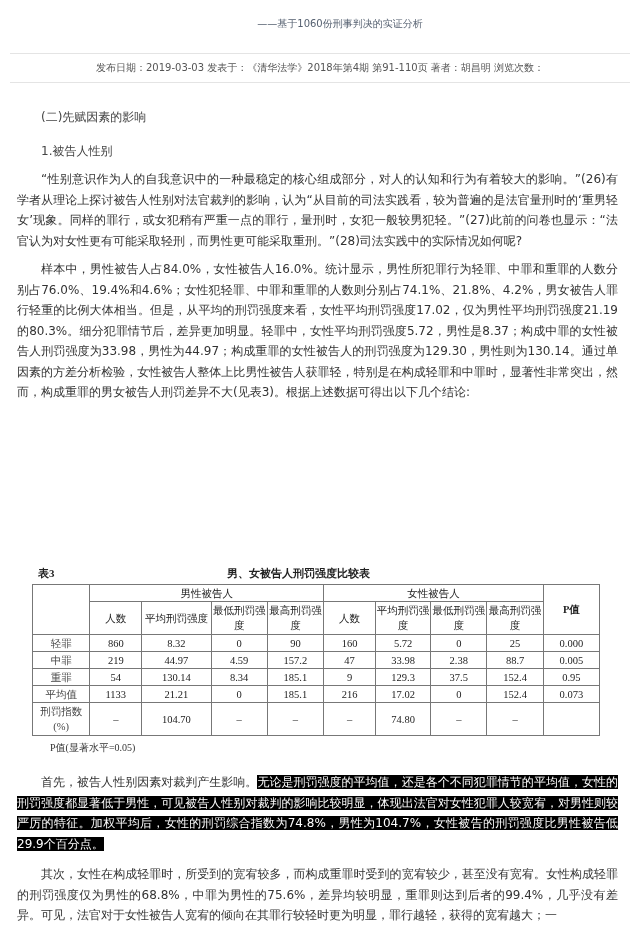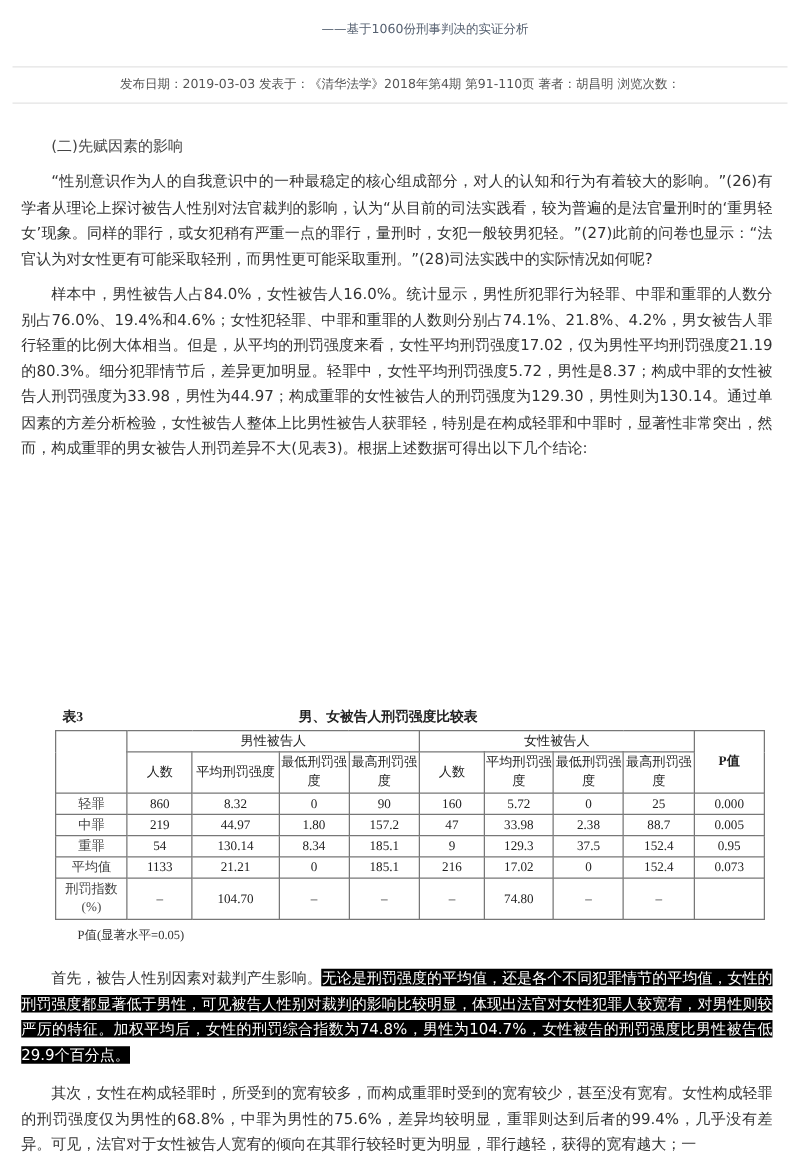--- a/index.html
+++ b/index.html
@@ -64,21 +64,21 @@
       text-align: justify;
     }
     .sub-heading {
       font-size: 12px;
       color: #444;
       margin: 14px 0 0 24px;
       line-height: 20px;
     }
     .table-wrap {
       position: absolute;
-      left: 44px;
+      left: 32px;
       top: 566px;
       width: 560px;
       font-family: "Liberation Serif", "DejaVu Serif", serif;
     }
     .table-caption {
       position: relative;
       height: 18px;
       font-size: 11px;
       font-weight: bold;
       color: #222;
@@ -136,20 +136,21 @@
 
 <div class="header">
   <p class="subtitle">——基于1060份刑事判决的实证分析</p>
 </div>
 <div class="divider top"></div>
 <div class="meta">发布日期：2019-03-03  发表于：《清华法学》2018年第4期 第91-110页  著者：胡昌明  浏览次数：</div>
 <div class="divider"></div>
 
 <div class="content">
   <div class="section-heading">(二)先赋因素的影响</div>
+  <div class="sub-heading">1.被告人性别</div>
   <p class="para">“性别意识作为人的自我意识中的一种最稳定的核心组成部分，对人的认知和行为有着较大的影响。”(26)有学者从理论上探讨被告人性别对法官裁判的影响，认为“从目前的司法实践看，较为普遍的是法官量刑时的‘重男轻女’现象。同样的罪行，或女犯稍有严重一点的罪行，量刑时，女犯一般较男犯轻。”(27)此前的问卷也显示：“法官认为对女性更有可能采取轻刑，而男性更可能采取重刑。”(28)司法实践中的实际情况如何呢?</p>
   <p class="para">样本中，男性被告人占84.0%，女性被告人16.0%。统计显示，男性所犯罪行为轻罪、中罪和重罪的人数分别占76.0%、19.4%和4.6%；女性犯轻罪、中罪和重罪的人数则分别占74.1%、21.8%、4.2%，男女被告人罪行轻重的比例大体相当。但是，从平均的刑罚强度来看，女性平均刑罚强度17.02，仅为男性平均刑罚强度21.19的80.3%。细分犯罪情节后，差异更加明显。轻罪中，女性平均刑罚强度5.72，男性是8.37；构成中罪的女性被告人刑罚强度为33.98，男性为44.97；构成重罪的女性被告人的刑罚强度为129.30，男性则为130.14。通过单因素的方差分析检验，女性被告人整体上比男性被告人获罪轻，特别是在构成轻罪和中罪时，显著性非常突出，然而，构成重罪的男女被告人刑罚差异不大(见表3)。根据上述数据可得出以下几个结论:</p>
 </div>
 
 <div class="table-wrap">
   <div class="table-caption">
     <span class="num">表3</span>
     <span class="ttl">男、女被告人刑罚强度比较表</span>
   </div>
   <table class="data">
@@ -191,21 +192,21 @@
       <td>160</td>
       <td>5.72</td>
       <td>0</td>
       <td>25</td>
       <td>0.000</td>
     </tr>
     <tr>
       <td class="rowlabel">中罪</td>
       <td>219</td>
       <td>44.97</td>
-      <td>1.80</td>
+      <td>4.59</td>
       <td>157.2</td>
       <td>47</td>
       <td>33.98</td>
       <td>2.38</td>
       <td>88.7</td>
       <td>0.005</td>
     </tr>
     <tr>
       <td class="rowlabel">重罪</td>
       <td>54</td>

